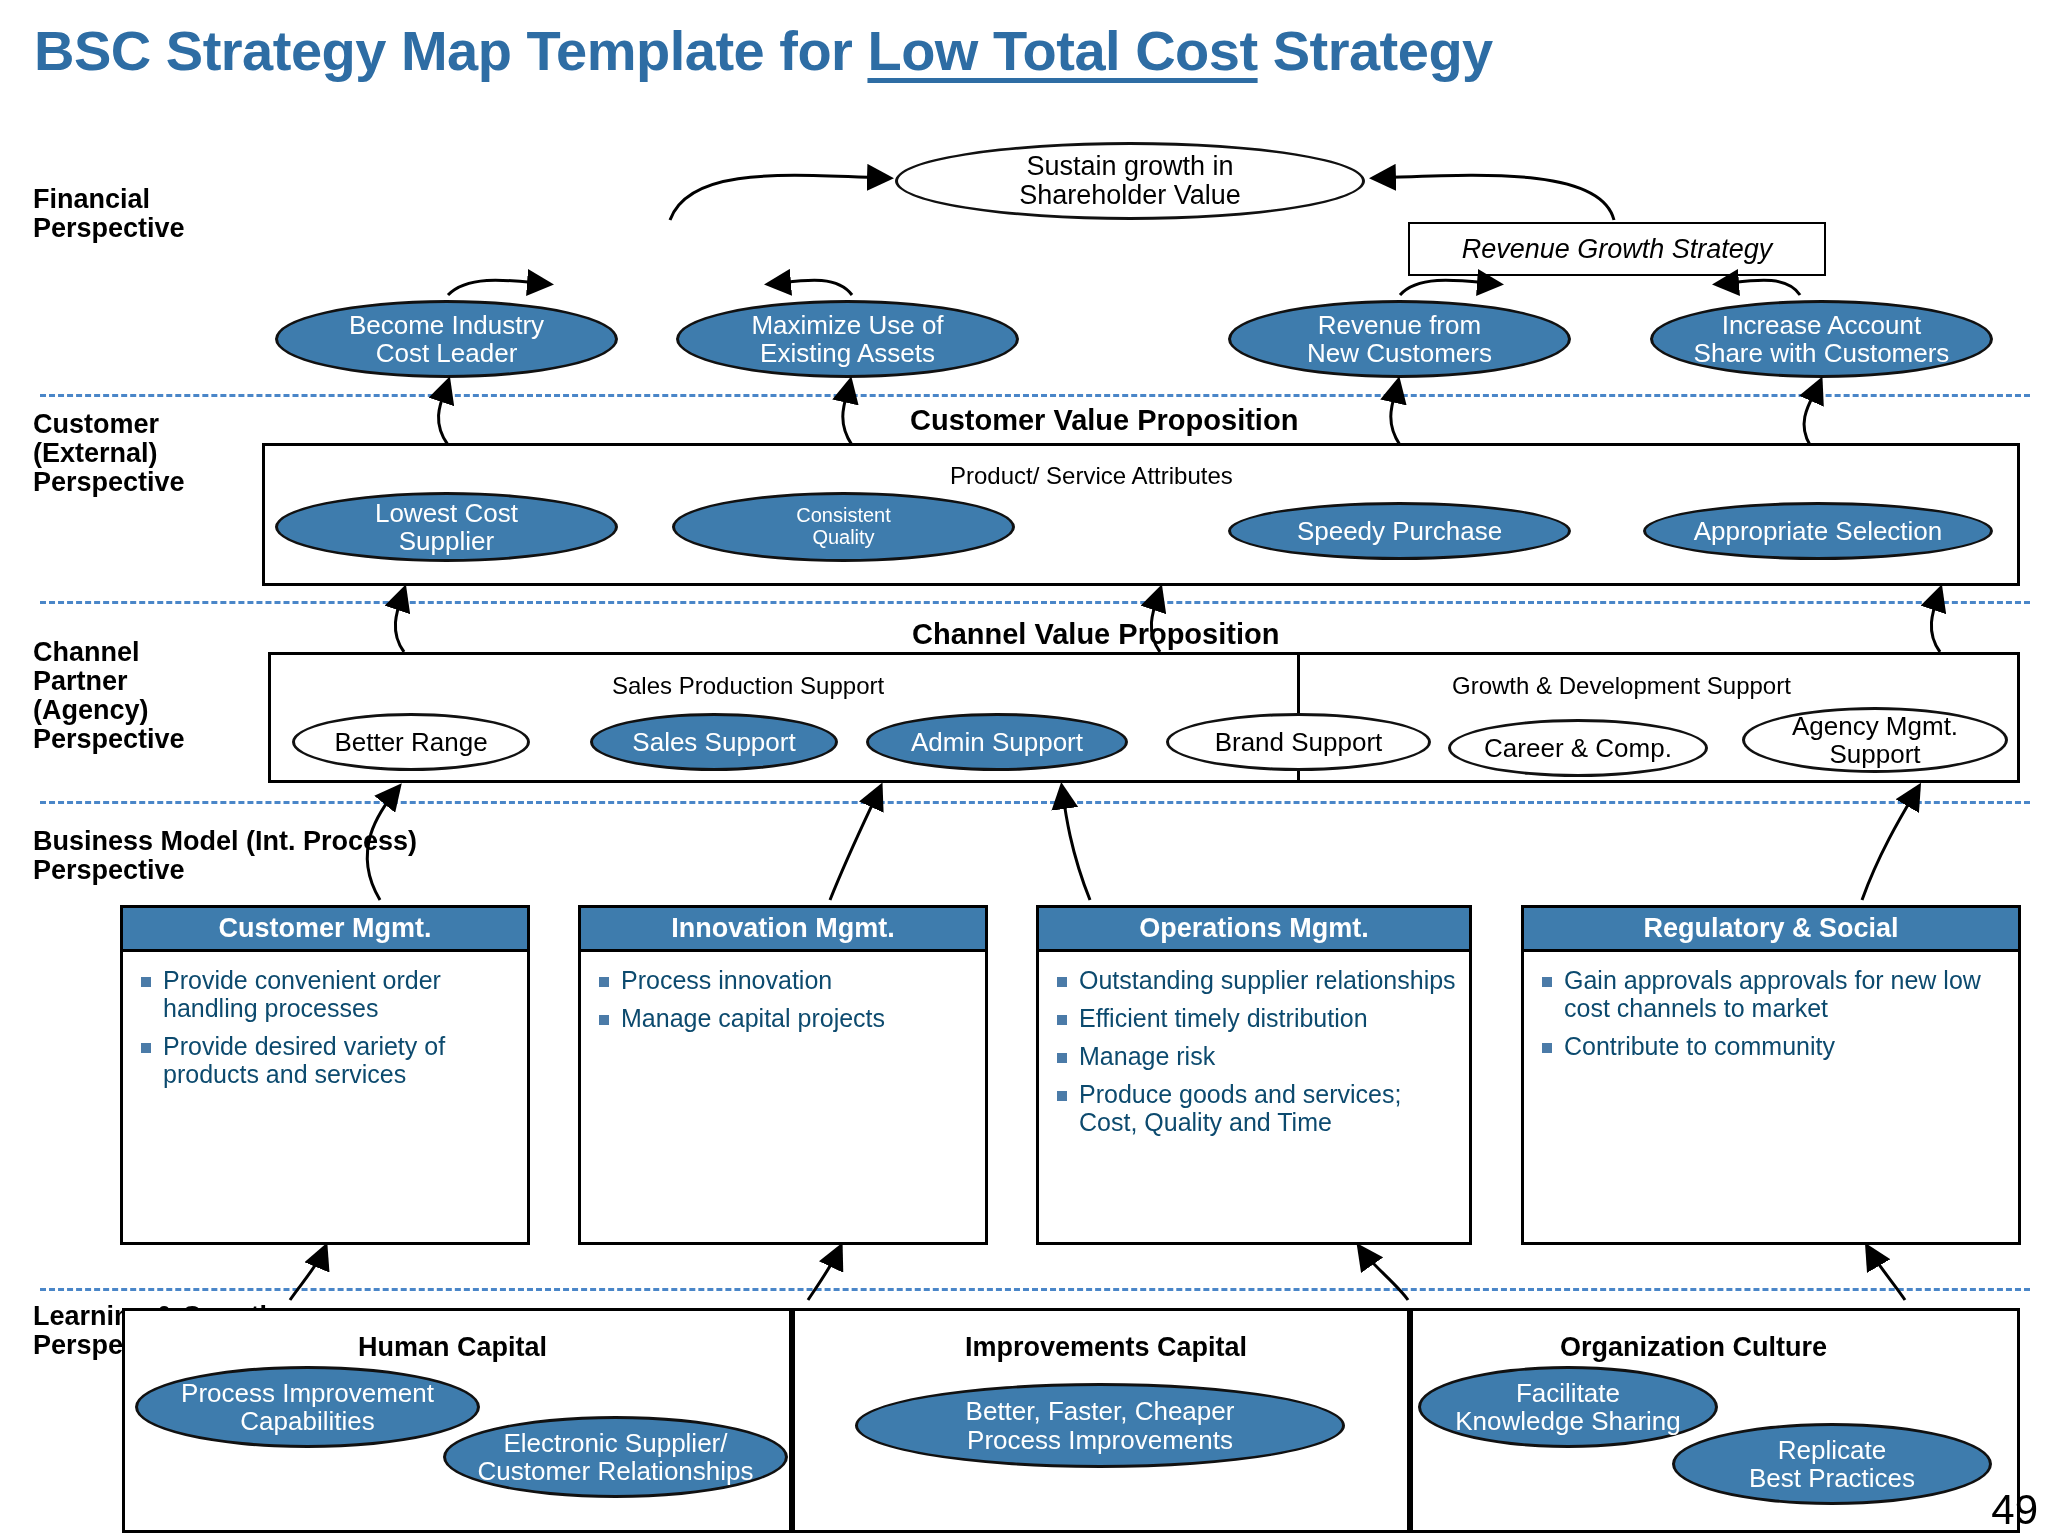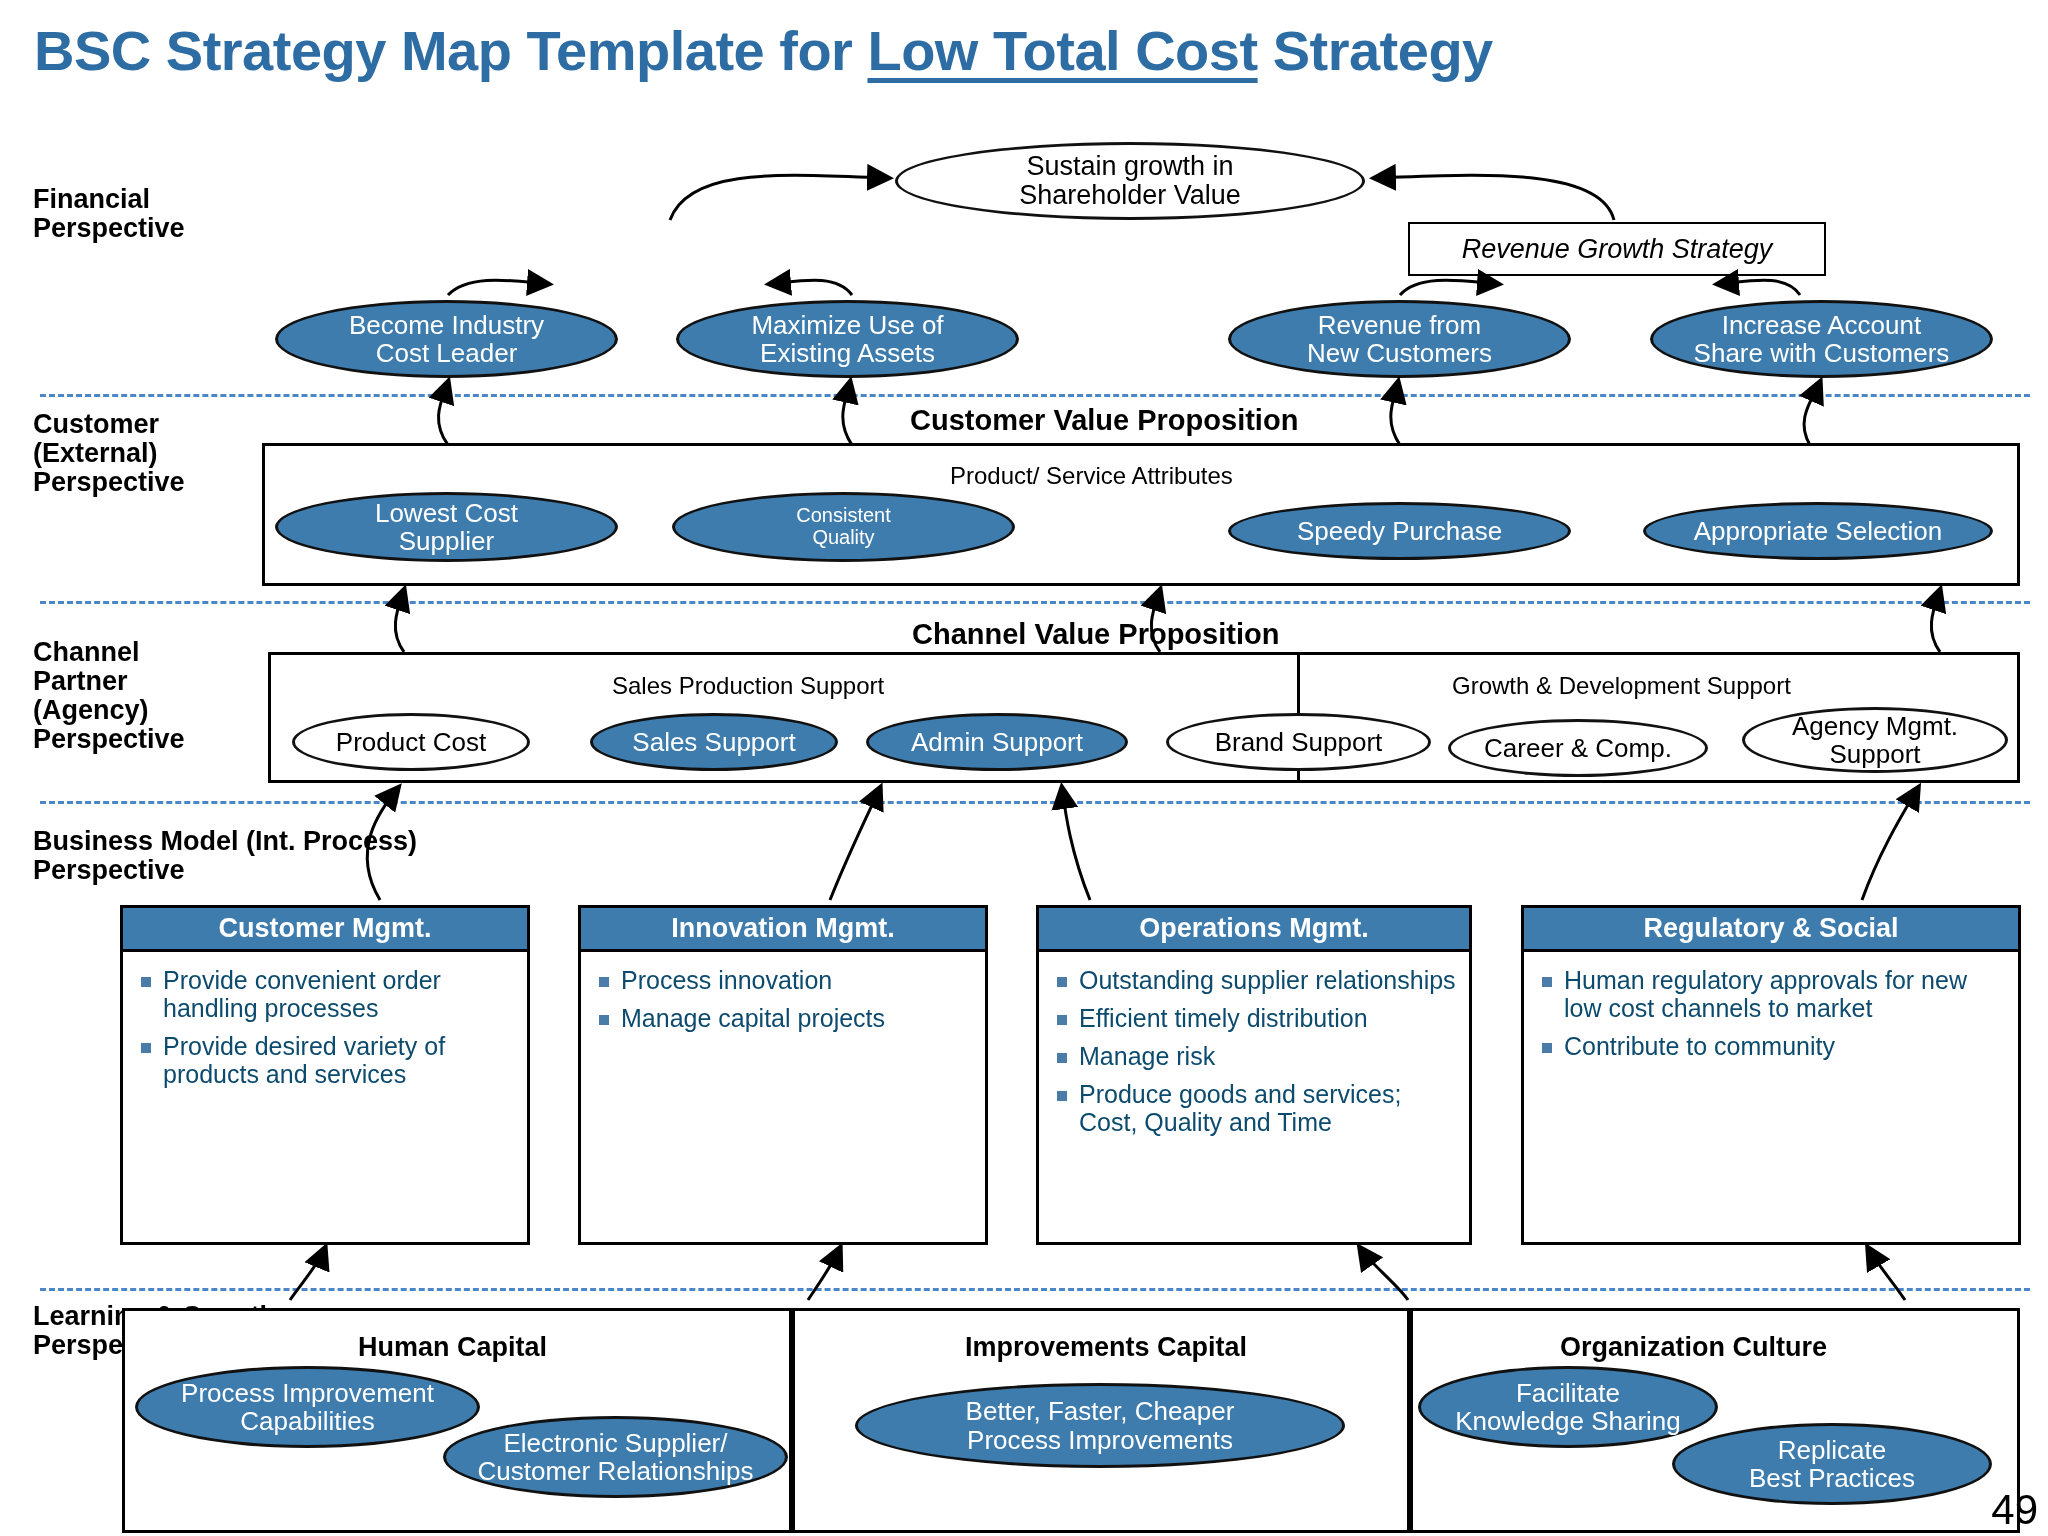--- a/index.html
+++ b/index.html
@@ -174,21 +174,21 @@
     <span style="white-space:pre-line">Appropriate Selection</span>
   </div>
 
   <div class="sechead" style="left:912px; top:618px;">Channel Value Proposition</div>
   <div class="box" style="left:268px; top:652px; width:1752px; height:131px;"></div>
   <div class="vdiv" style="left:1297px; top:652px; height:131px;"></div>
   <div class="subhead" style="left:612px; top:672px;">Sales Production Support</div>
   <div class="subhead" style="left:1452px; top:672px;">Growth &amp; Development Support</div>
 
   <div class="ell white" style="left:292px; top:713px; width:238px; height:58px; font-size:26px;">
-    <span style="white-space:pre-line">Product Cost</span>
+    <span style="white-space:pre-line">Better Range</span>
   </div>
   <div class="ell blue" style="left:590px; top:713px; width:248px; height:58px; font-size:26px;">
     <span style="white-space:pre-line">Sales Support</span>
   </div>
   <div class="ell blue" style="left:866px; top:713px; width:262px; height:58px; font-size:26px;">
     <span style="white-space:pre-line">Admin Support</span>
   </div>
   <div class="ell white" style="left:1166px; top:713px; width:265px; height:58px; font-size:26px;">
     <span style="white-space:pre-line">Brand Support</span>
   </div>
@@ -229,21 +229,21 @@
         <li>Manage risk</li>
         <li>Produce goods and services; Cost, Quality and Time</li>
       </ul>
     </div>
   </div>
 
   <div class="card" style="left:1521px; top:905px; width:500px; height:340px;">
     <div class="card-hdr">Regulatory &amp; Social</div>
     <div class="card-body">
       <ul>
-        <li>Human regulatory approvals for new low cost channels to market</li>
+        <li>Gain approvals approvals for new low cost channels to market</li>
         <li>Contribute to community</li>
       </ul>
     </div>
   </div>
 
   <div class="lgpanel" style="left:122px; top:1308px; width:670px; height:225px;"></div>
   <div class="lgpanel" style="left:792px; top:1308px; width:618px; height:225px;"></div>
   <div class="lgpanel" style="left:1410px; top:1308px; width:610px; height:225px;"></div>
 
   <div class="lgtitle" style="left:358px;  top:1332px;">Human Capital</div>

